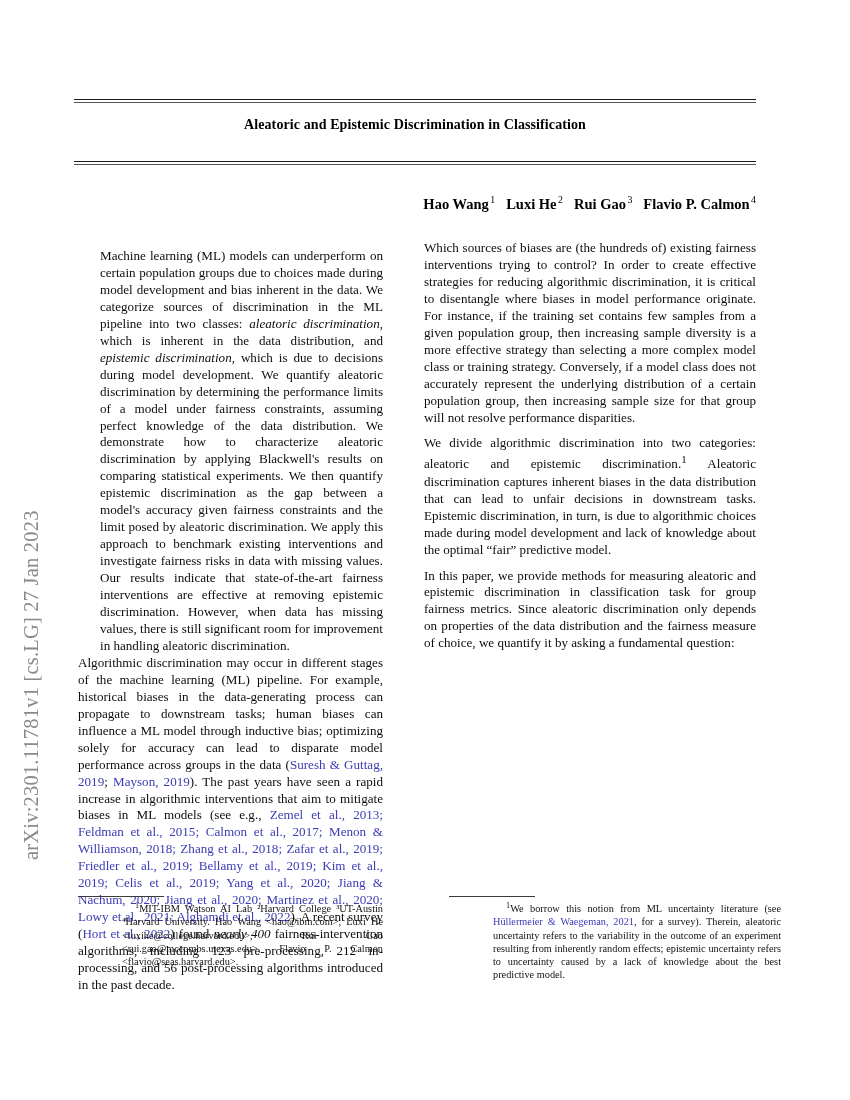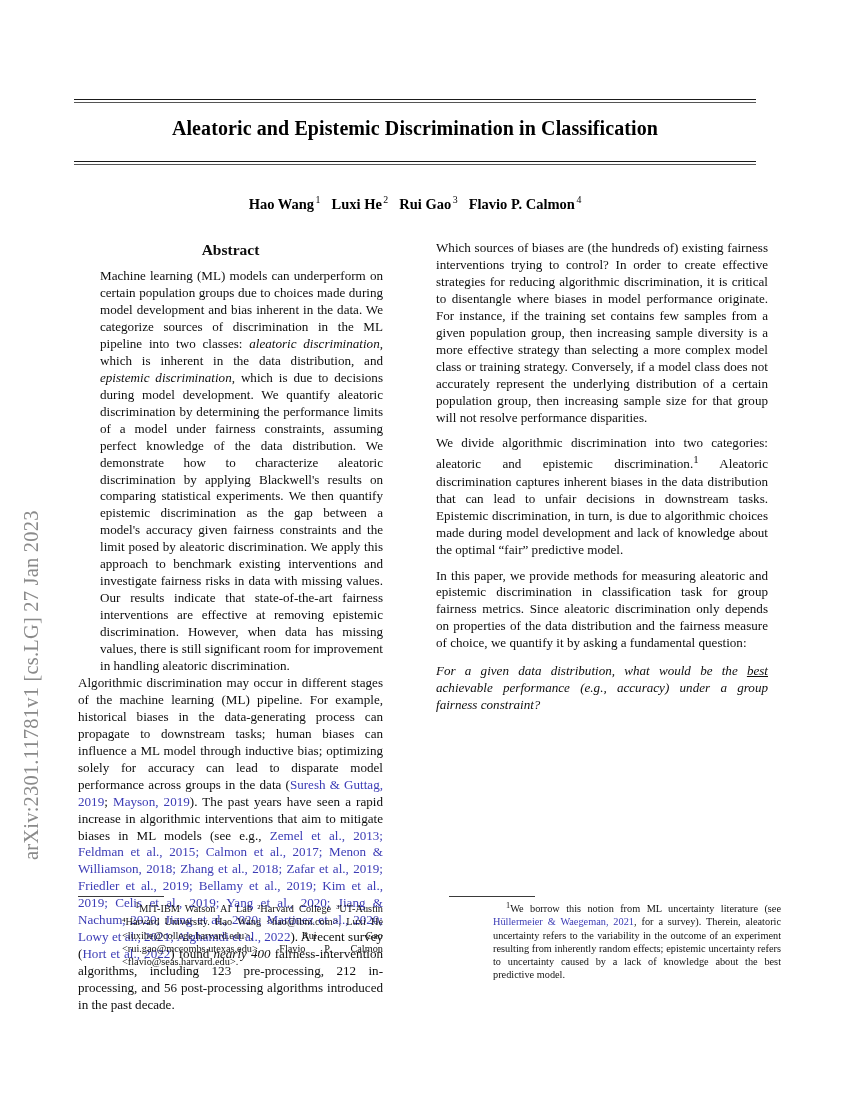--- a/index.html
+++ b/index.html
@@ -65,31 +65,31 @@
     width: 682px;
     height: 0;
     border-top: 0.7px solid #555;
   }
   .paper-title {
     position: absolute;
     left: 74px;
     top: 117px;
     width: 682px;
     text-align: center;
-    font-size: 20px;
+    font-size: 14px;
     font-weight: bold;
     letter-spacing: 0.1px;
     color: #000;
   }
   .authors {
     position: absolute;
     left: 74px;
     top: 194px;
     width: 682px;
-    text-align: center;
+    text-align: right;
     font-size: 14.5px;
     font-weight: bold;
     color: #000;
   }
   .authors .author { white-space: nowrap; }
   .authors .sep { display: inline-block; width: 11px; }
   sup.mark {
     font-size: 0.68em;
     vertical-align: super;
     font-weight: normal;
@@ -100,21 +100,21 @@
   .col {
     position: absolute;
     top: 240px;
     font-size: 13.1px;
     line-height: 1.295;
     text-align: justify;
     text-justify: inter-word;
     hyphens: none;
   }
   .col-left  { left: 78px;  width: 305px; }
-  .col-right { left: 436px; width: 332px; }
+  .col-right { left: 424px; width: 332px; }
 
   .abstract-head {
     text-align: center;
     font-size: 15.5px;
     font-weight: bold;
     margin: 0 0 7px 0;
   }
   .abstract-body {
     margin: 8px 0 0 22px;
     width: 283px;
@@ -171,40 +171,38 @@
   <div class="rule-bottom"></div>
 
   <div class="paper-title">Aleatoric and Epistemic Discrimination in Classification</div>
 
   <div class="authors">
     <span class="author"><span>Hao Wang</span><sup class="mark">1</sup></span><span class="sep"></span><span class="author"><span>Luxi He</span><sup class="mark">2</sup></span><span class="sep"></span><span class="author"><span>Rui Gao</span><sup class="mark">3</sup></span><span class="sep"></span><span class="author"><span>Flavio P. Calmon</span><sup class="mark">4</sup></span>
   </div>
 
   <div class="col col-left">
 
-    <div class="abstract-head">Abstract</div>
 
     <div class="abstract-body">
       <span>Machine learning (ML) models can underperform on certain population groups due to choices made during model development and bias inherent in the data. We categorize sources of discrimination in the ML pipeline into two classes: </span><em class="it">aleatoric discrimination</em><span>, which is inherent in the data distribution, and </span><em class="it">epistemic discrimination</em><span>, which is due to decisions during model development. We quantify aleatoric discrimination by determining the performance limits of a model under fairness constraints, assuming perfect knowledge of the data distribution. We demonstrate how to characterize aleatoric discrimination by applying Blackwell's results on comparing statistical experiments. We then quantify epistemic discrimination as the gap between a model's accuracy given fairness constraints and the limit posed by aleatoric discrimination. We apply this approach to benchmark existing interventions and investigate fairness risks in data with missing values. Our results indicate that state-of-the-art fairness interventions are effective at removing epistemic discrimination. However, when data has missing values, there is still significant room for improvement in handling aleatoric discrimination.</span>
     </div>
 
 
     <p class="para"><span>Algorithmic discrimination may occur in different stages of the machine learning (ML) pipeline. For example, historical biases in the data-generating process can propagate to downstream tasks; human biases can influence a ML model through inductive bias; optimizing solely for accuracy can lead to disparate model performance across groups in the data (</span><span class="cite">Suresh &amp; Guttag, 2019</span><span>; </span><span class="cite">Mayson, 2019</span><span>). The past years have seen a rapid increase in algorithmic interventions that aim to mitigate biases in ML models (see e.g., </span><span class="cite">Zemel et al., 2013; Feldman et al., 2015; Calmon et al., 2017; Menon &amp; Williamson, 2018; Zhang et al., 2018; Zafar et al., 2019; Friedler et al., 2019; Bellamy et al., 2019; Kim et al., 2019; Celis et al., 2019; Yang et al., 2020; Jiang &amp; Nachum, 2020; Jiang et al., 2020; Martinez et al., 2020; Lowy et al., 2021; Alghamdi et al., 2022</span><span>). A recent survey (</span><span class="cite">Hort et al., 2022</span><span>) found </span><em class="it">nearly 400</em><span> fairness-intervention algorithms, including 123 pre-processing, 212 in-processing, and 56 post-processing algorithms introduced in the past decade.</span></p>
 
   </div>
 
   <div class="col col-right">
 
     <p class="para">Which sources of biases are (the hundreds of) existing fairness interventions trying to control? In order to create effective strategies for reducing algorithmic discrimination, it is critical to disentangle where biases in model performance originate. For instance, if the training set contains few samples from a given population group, then increasing sample diversity is a more effective strategy than selecting a more complex model class or training strategy. Conversely, if a model class does not accurately represent the underlying distribution of a certain population group, then increasing sample size for that group will not resolve performance disparities.</p>
 
     <p class="para"><span>We divide algorithmic discrimination into two categories: aleatoric and epistemic discrimination.</span><sup>1</sup><span> Aleatoric discrimination captures inherent biases in the data distribution that can lead to unfair decisions in downstream tasks. Epistemic discrimination, in turn, is due to algorithmic choices made during model development and lack of knowledge about the optimal “fair” predictive model.</span></p>
 
     <p class="para">In this paper, we provide methods for measuring aleatoric and epistemic discrimination in classification task for group fairness metrics. Since aleatoric discrimination only depends on properties of the data distribution and the fairness measure of choice, we quantify it by asking a fundamental question:</p>
 
-    <p class="question"><span>For a given data distribution, what would be the </span><span class="ul">best</span><span> achievable performance (e.g., accuracy) under a group fairness constraint?</span></p>
 
   </div>
 
   <div class="footnote fn-left">
     <div class="footnote-rule"></div>
     <div class="fn-body"><sup>1</sup><span>MIT-IBM Watson AI Lab ²Harvard College ³UT-Austin ⁴Harvard University. Hao Wang &lt;hao@ibm.com&gt;, Luxi He &lt;luxihe@college.harvard.edu&gt;, Rui Gao &lt;rui.gao@mccombs.utexas.edu&gt;, Flavio P. Calmon &lt;flavio@seas.harvard.edu&gt;.</span></div>
   </div>
 
   <div class="footnote fn-right">
     <div class="footnote-rule"></div>

